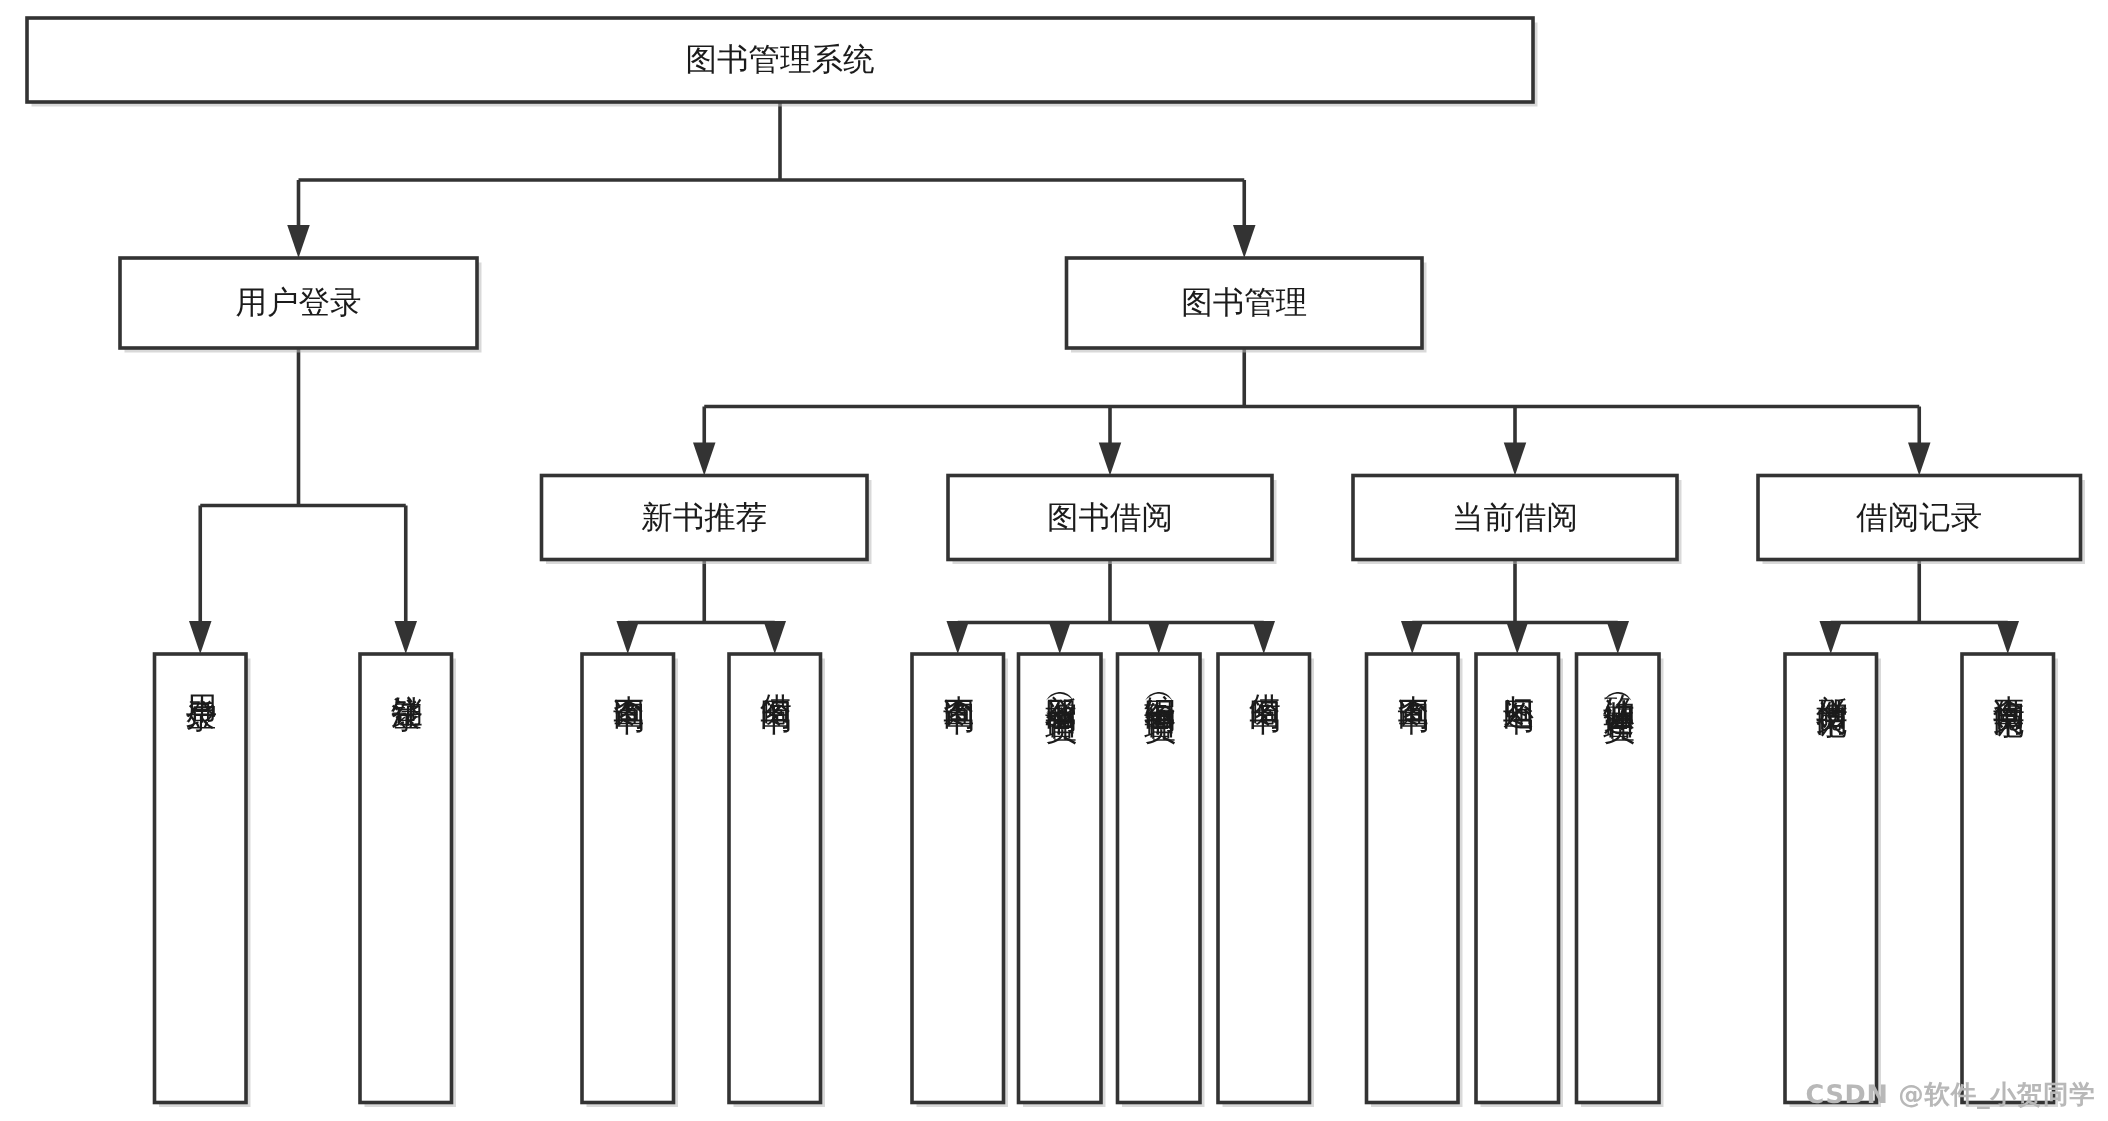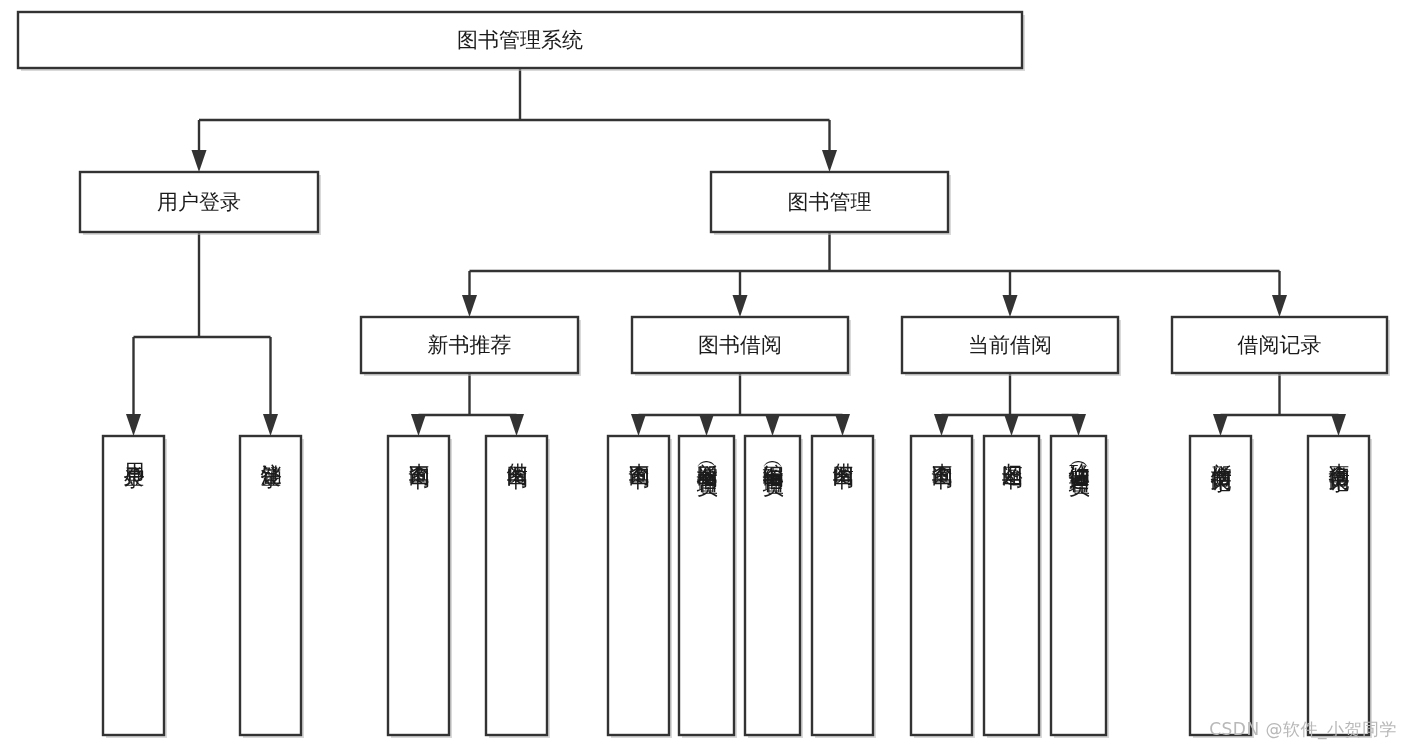--- a/index.html
+++ b/index.html
@@ -72,20 +72,21 @@
   }
   .watermark {
     position: absolute;
     right: 8px;
     bottom: 6px;
     font-family: "DejaVu Sans", "Liberation Sans", sans-serif;
     font-size: 17px;
     color: #b8b8b8;
     letter-spacing: 0.5px;
     user-select: none;
+    font-weight: bold;
   }
 </style>
 </head>
 <body>
 
 <div id="diagram-root">
 
   <svg class="flow" viewBox="0 0 1405 747">
     <defs>
       <g id="arrowdef"></g>

